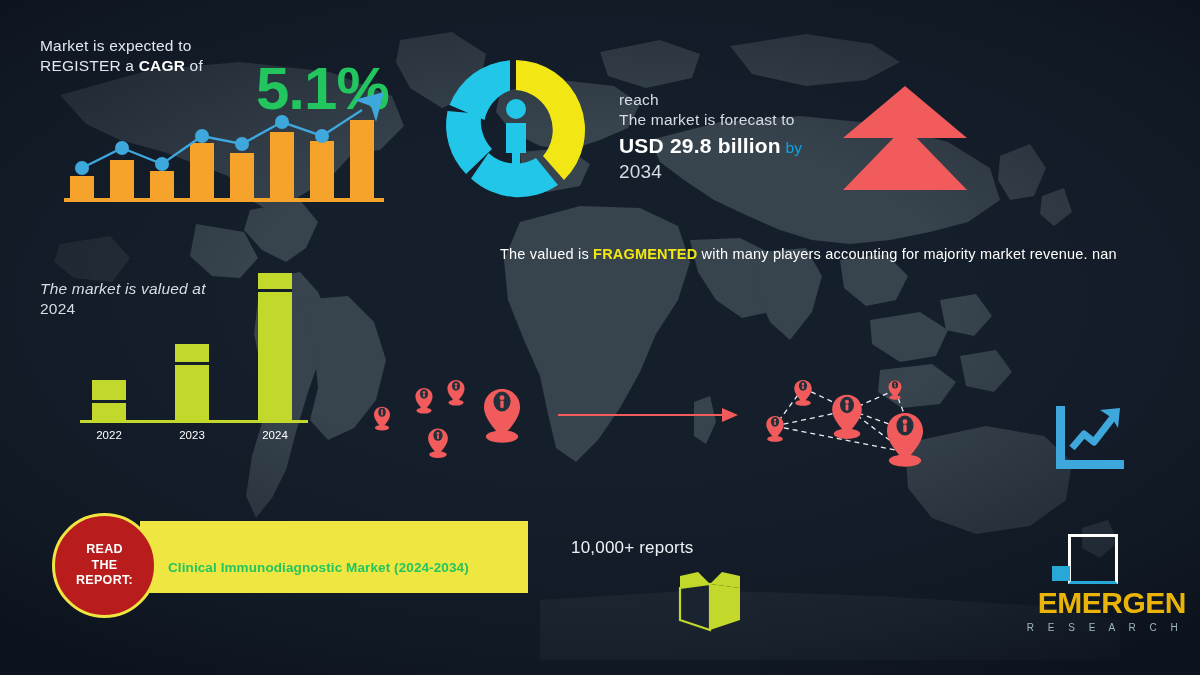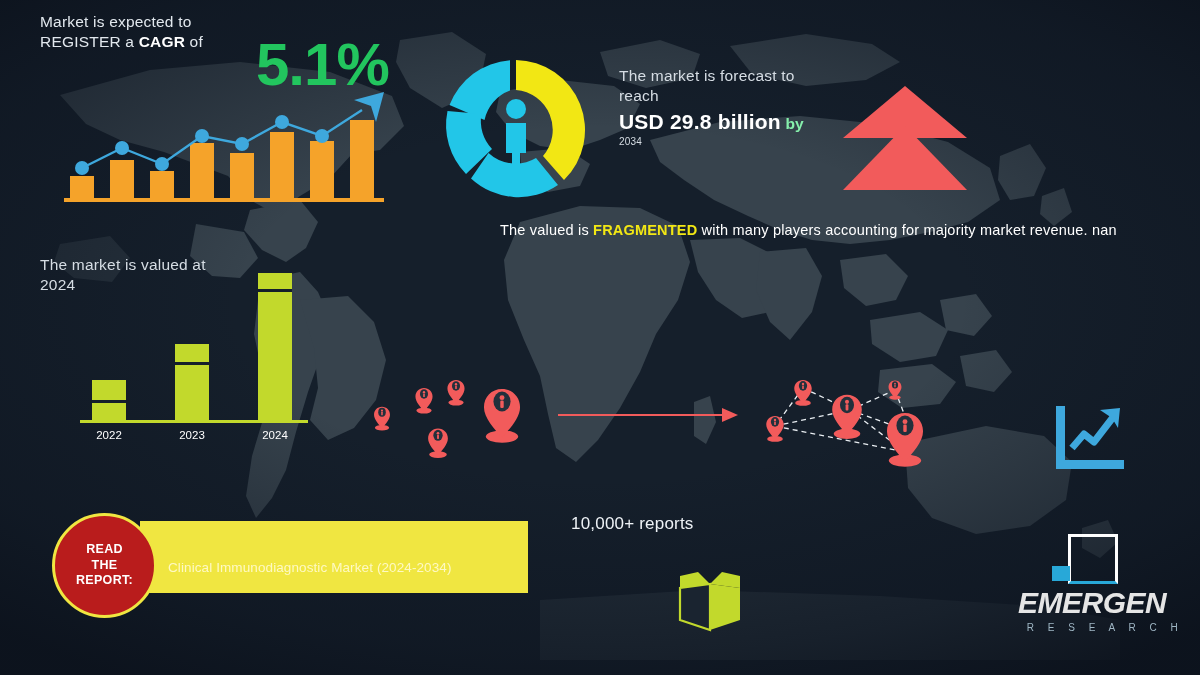--- a/index.html
+++ b/index.html
@@ -13,76 +13,76 @@
   #worldmap{position:absolute;inset:0;width:1200px;height:675px;}
   #worldmap path{fill:#37434d;}
   .vignette{
     position:absolute;inset:0;
     background:
       radial-gradient(ellipse 75% 65% at 50% 45%, rgba(21,31,43,0) 40%, rgba(13,20,31,.55) 80%, rgba(11,17,27,.85) 100%);
     pointer-events:none;
   }
 
   
-  .txt{position:absolute;line-height:1.28;letter-spacing:.2px;}
+  .txt{position:absolute;line-height:1.28;letter-spacing:.2px;margin-top:24px;}
 
   
   #cagr-block{left:40px;top:12px;width:330px;}
   #cagr-lines{font-size:15.5px;color:#e2e8ee;}
   #cagr-lines b{color:#ffffff;font-weight:700;}
   #cagr-value{
     position:absolute;left:216px;top:15px;
     font-size:60px;font-weight:700;color:#22c55e;letter-spacing:-1px;
   }
 
   
   #growth-chart{position:absolute;left:62px;top:82px;width:330px;height:128px;}
 
   
   #donut{position:absolute;left:438px;top:52px;width:156px;height:156px;}
 
   
   #forecast-block{left:619px;top:66px;width:250px;}
   #forecast-l1{font-size:15.5px;color:#d6dde4;}
   #forecast-l2{font-size:21px;font-weight:700;color:#ffffff;margin-top:3px;}
-  #forecast-l2 .small{font-size:15.5px;font-weight:700;color:#86efac;}
-  #forecast-l3{font-size:10px;color:#d6dde4;}
+  #forecast-l2 .small{font-size:15.5px;font-weight:400;color:#0ea5e9;}
+  #forecast-l3{font-size:19px;color:#d6dde4;}
 
   
   #chevrons{position:absolute;left:843px;top:86px;width:125px;height:108px;}
 
   
   #fragmented{
     left:500px;top:220px;width:645px;font-size:14.5px;color:#ffffff;line-height:1.5;
   }
   #fragmented .hl{color:#f2e714;font-weight:700;}
 
   
   #valued-block{left:40px;top:255px;width:270px;}
-  #valued-l1{font-size:15.5px;color:#d6dde4;}
+  #valued-l1{font-size:15.5px;color:#d6dde4;font-style:italic;}
   #valued-l2{font-size:21px;font-weight:700;color:#ffffff;margin-top:2px;}
   #valued-l2 .small{font-size:15.5px;font-weight:400;color:#d6dde4;}
   #valued-l3{font-size:15.5px;color:#d6dde4;}
 
   
   #year-chart{position:absolute;left:70px;top:272px;width:250px;height:175px;}
   .yearlabel{font-size:11.5px;fill:#ffffff;font-family:"Liberation Sans",sans-serif;}
 
   
   #pins-left{position:absolute;left:360px;top:368px;width:180px;height:105px;}
   #flow-arrow{position:absolute;left:558px;top:404px;width:180px;height:22px;}
   #pins-right{position:absolute;left:755px;top:368px;width:195px;height:110px;}
 
   
   #report-bar{
     position:absolute;left:140px;top:521px;width:388px;height:72px;background:#f0e641;
   }
   #report-label{
     position:absolute;left:168px;top:560px;width:360px;
-    font-size:13.5px;font-weight:400;color:#fef9c3;letter-spacing:.1px;
+    font-size:13.5px;font-weight:700;color:#22c55e;letter-spacing:.1px;
   }
   #report-circle{
     position:absolute;left:52px;top:513px;width:99px;height:99px;border-radius:50%;
     background:#b91c1c;border:3px solid #f0e641;
     display:flex;align-items:center;justify-content:center;text-align:center;
   }
   #report-circle span{
     font-size:12.5px;font-weight:700;color:#ffffff;line-height:1.26;letter-spacing:.3px;
   }
 
@@ -98,22 +98,22 @@
   
   #brand{position:absolute;left:1018px;top:534px;width:168px;height:110px;}
   #brand-square{
     position:absolute;left:50px;top:0px;width:50px;height:50px;
     border:3px solid #ffffff;border-bottom-color:#28a8d8;box-sizing:border-box;
   }
   #brand-square-fill{
     position:absolute;left:34px;top:32px;width:18px;height:15px;background:#28a8d8;
   }
   #brand-name{
-    position:absolute;left:0;top:52px;width:168px;text-align:left;
-    font-size:30px;font-weight:700;color:#e5e5e5;letter-spacing:-0.5px;font-style:italic;
+    position:absolute;left:0;top:52px;width:168px;text-align:right;
+    font-size:30px;font-weight:700;color:#eab308;letter-spacing:-0.5px;
   }
   #brand-sub{
     position:absolute;left:3px;top:88px;width:168px;text-align:center;
     font-size:10px;color:#9fb6c4;letter-spacing:5.5px;
   }
 </style>
 </head>
 <body>
 
 <div id="stage">
@@ -211,22 +211,22 @@
     <path d="M 9.5 59 A 70 70 0 0 0 28 122 L 54 97 A 40 40 0 0 1 43.5 62 Z" fill="#22c6e8"></path>
     <path d="M 33 126.5 A 70 70 0 0 0 120 133 L 98 106 A 40 40 0 0 1 50.5 101 Z" fill="#22c6e8"></path>
 
     <g fill="#22c6e8">
       <circle cx="78" cy="57" r="10"></circle>
       <path d="M68 71 h20 v30 h-6 v18 h-8 v-18 h-6 Z"></path>
     </g>
   </svg>
 
   <div class="txt" id="forecast-block">
+    <div id="forecast-l1">reach</div>
     <div id="forecast-l1">The market is forecast to</div>
-    <div id="forecast-l1">reach</div>
     <div id="forecast-l2">
       <span>USD 29.8 billion</span><span class="small"> by</span>
     </div>
     <div id="forecast-l3">2034</div>
   </div>
 
   <svg id="chevrons" viewBox="0 0 125 108">
     <path d="M62 0 L124 52 L0 52 Z" fill="#f25b5b"></path>
     <path d="M62 40 L124 104 L0 104 Z" fill="#f25b5b"></path>
   </svg>

